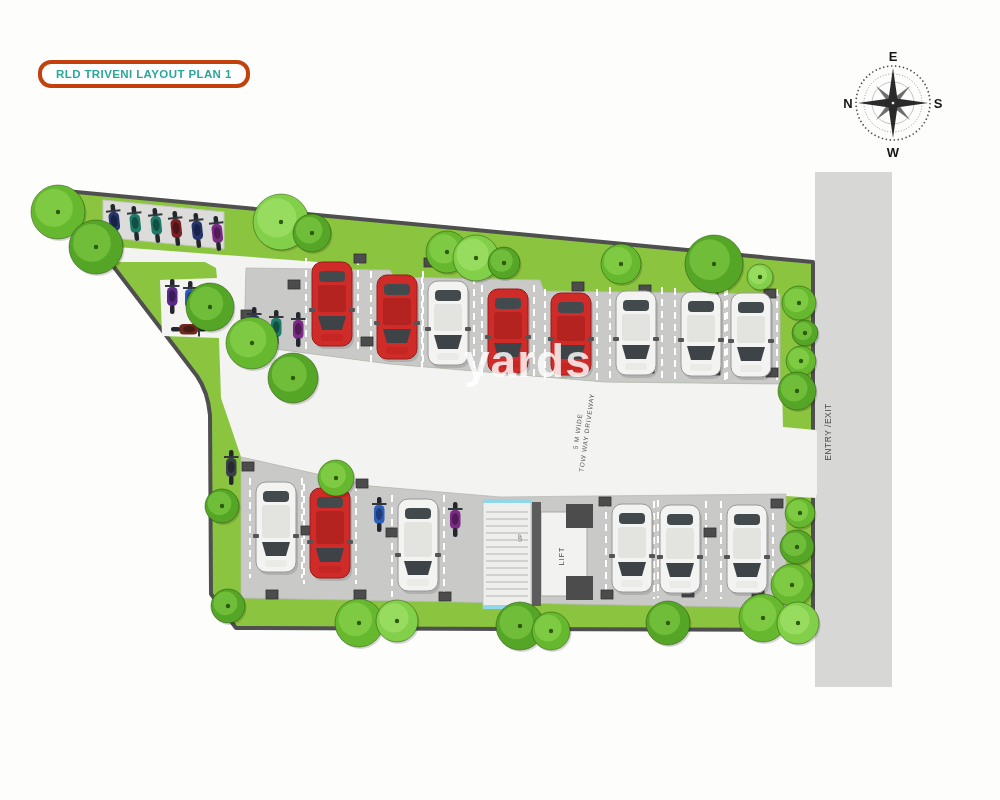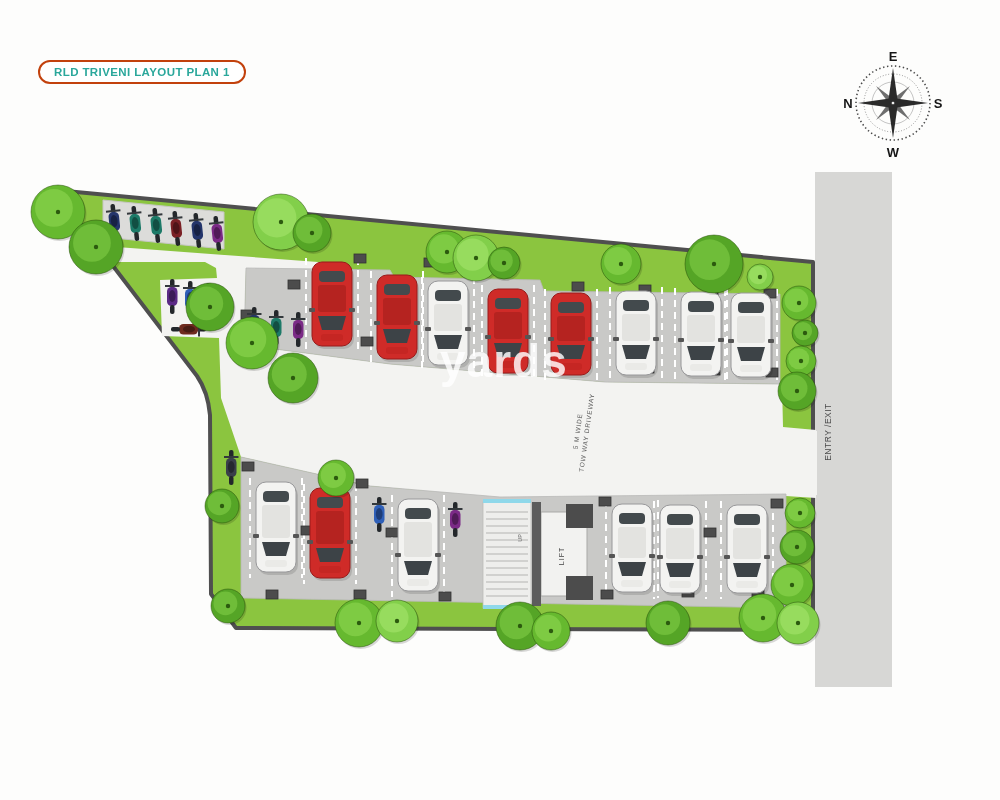--- a/index.html
+++ b/index.html
@@ -1,28 +1,28 @@
 <!DOCTYPE html>
 <html><head>
 <meta charset="utf-8">
 <style>
   html,body{margin:0;padding:0;background:#ffffff;}
   .canvas{position:relative;width:1000px;height:800px;background:#fdfdfc;overflow:hidden;
           font-family:"Liberation Sans",sans-serif;}
-  .badge{position:absolute;left:38px;top:60px;padding:4px 14px;border:2px solid #c2410c;
+  .badge{position:absolute;left:38px;top:60px;padding:4px 14px;border:4px solid #c2410c;
          border-radius:13px;color:#2aa79b;font-size:11.5px;font-weight:bold;letter-spacing:.4px;
          background:#fff;white-space:nowrap;}
   .compass{position:absolute;left:836px;top:46px;width:114px;height:118px;}
   .plan{position:absolute;left:0;top:0;width:1000px;height:800px;}
   svg text{font-family:"Liberation Sans",sans-serif;}
   .wm{position:absolute;left:394px;top:340px;color:rgba(255,255,255,0.82);font-weight:bold;
       font-size:46px;line-height:0.95;letter-spacing:1px;pointer-events:none;}
   .wm-sq{display:inline-block;width:23px;height:23px;background:rgba(255,255,255,0.82);
          margin-right:10px;}
-  .wm-l2{margin-left:46px;}
+  .wm-l2{margin-left:70px;}
   .compass-letter{font-size:13px;font-weight:bold;fill:#161616;}
 </style>
 </head>
 <body>
 
 <div class="canvas">
 
   <div class="badge">RLD TRIVENI LAYOUT PLAN 1</div>
 
   <svg class="compass" viewBox="-57 -57 114 118">

